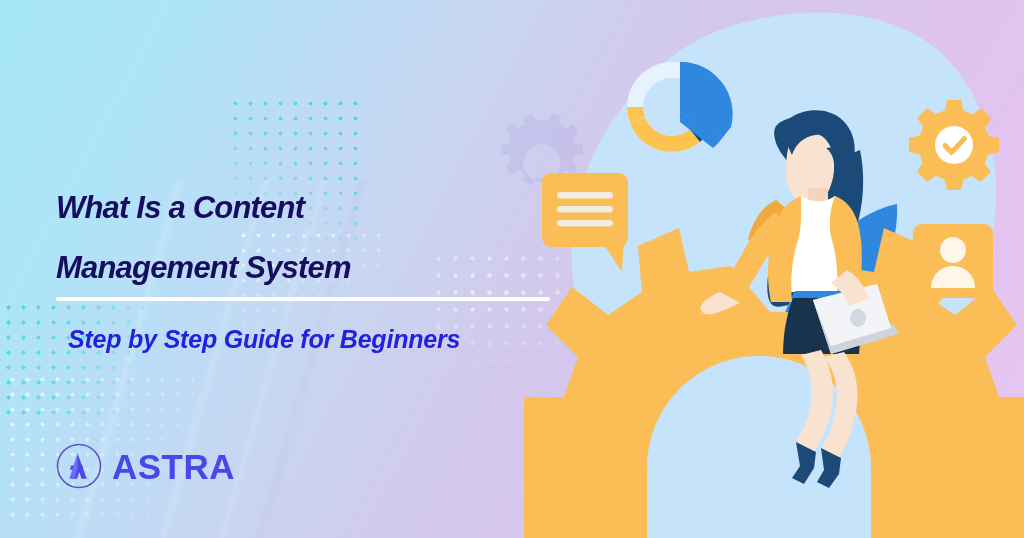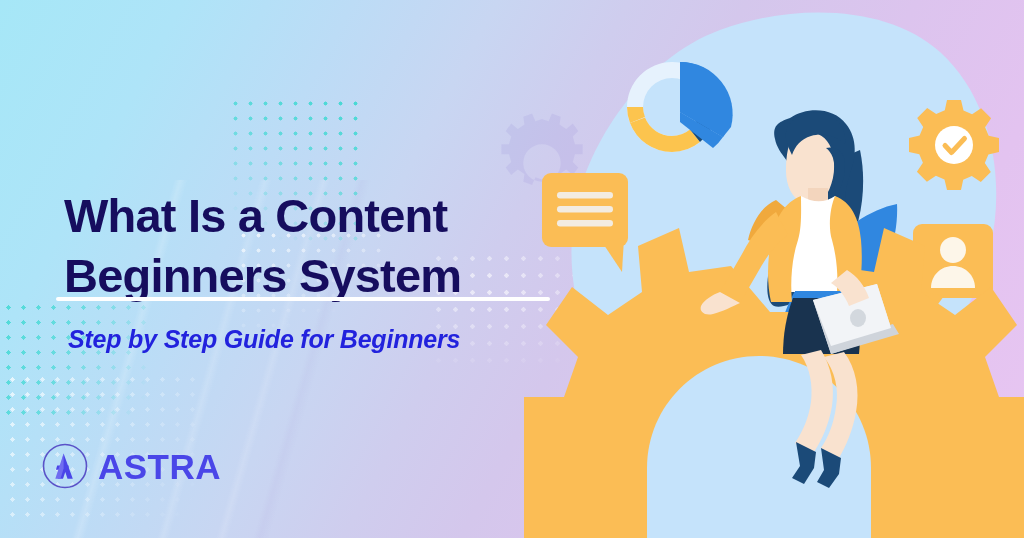--- a/index.html
+++ b/index.html
@@ -100,27 +100,28 @@
     left: 487px; top: 108px;
     width: 110px; height: 110px;
     opacity: .14;
   }
 
   
   .headline {
     position: absolute;
     left: 56px;
     top: 178px;
-    margin: 8px;
-    font-size: 47px;
+    margin: 0;
+    font-size: 31px;
     line-height: 60px;
     font-weight: 700;
     letter-spacing: -0.8px;
     color: #160d5e;
     white-space: nowrap;
+    font-style: italic;
   }
   .headline .ln { display: block; }
   .divider {
     position: absolute;
     left: 56px;
     top: 297px;
     width: 494px;
     height: 4px;
     background: #ffffff;
     border-radius: 2px;
@@ -135,21 +136,21 @@
     font-weight: 700;
     font-style: italic;
     letter-spacing: -0.2px;
     color: #2222dd;
     white-space: nowrap;
   }
 
   
   .logo {
     position: absolute;
-    left: 41px;
+    left: 55px;
     top: 442px;
     display: flex;
     align-items: center;
     gap: 9px;
   }
   .logo-mark { width: 48px; height: 48px; display: block; }
   .logo-text {
     font-size: 35px;
     font-weight: 700;
     letter-spacing: 0.5px;
@@ -285,21 +286,21 @@
 
           <path fill="#f9e2cf" d="M323 270c10 6 18 16 22 28l-20 8c-4-10-10-18-18-23z"></path>
         </g>
 
       </g>
     </svg>
   </div>
 
   <h1 class="headline">
     <span class="ln">What Is a Content</span>
-    <span class="ln">Beginners System</span>
+    <span class="ln">Management System</span>
   </h1>
 
   <div class="divider"></div>
 
   <p class="subtitle">Step by Step Guide for Beginners</p>
 
   <div class="logo">
     <svg class="logo-mark" viewBox="0 0 48 48">
       <circle cx="24" cy="24" r="21.5" fill="none" stroke="#5a52c8" stroke-width="1.6"></circle>
       <path fill="#4a46e8" d="M22.6 11.5l9.2 25.2h-5.3l-2.2-6.6-2.3 6.6h-5.3z"></path>

